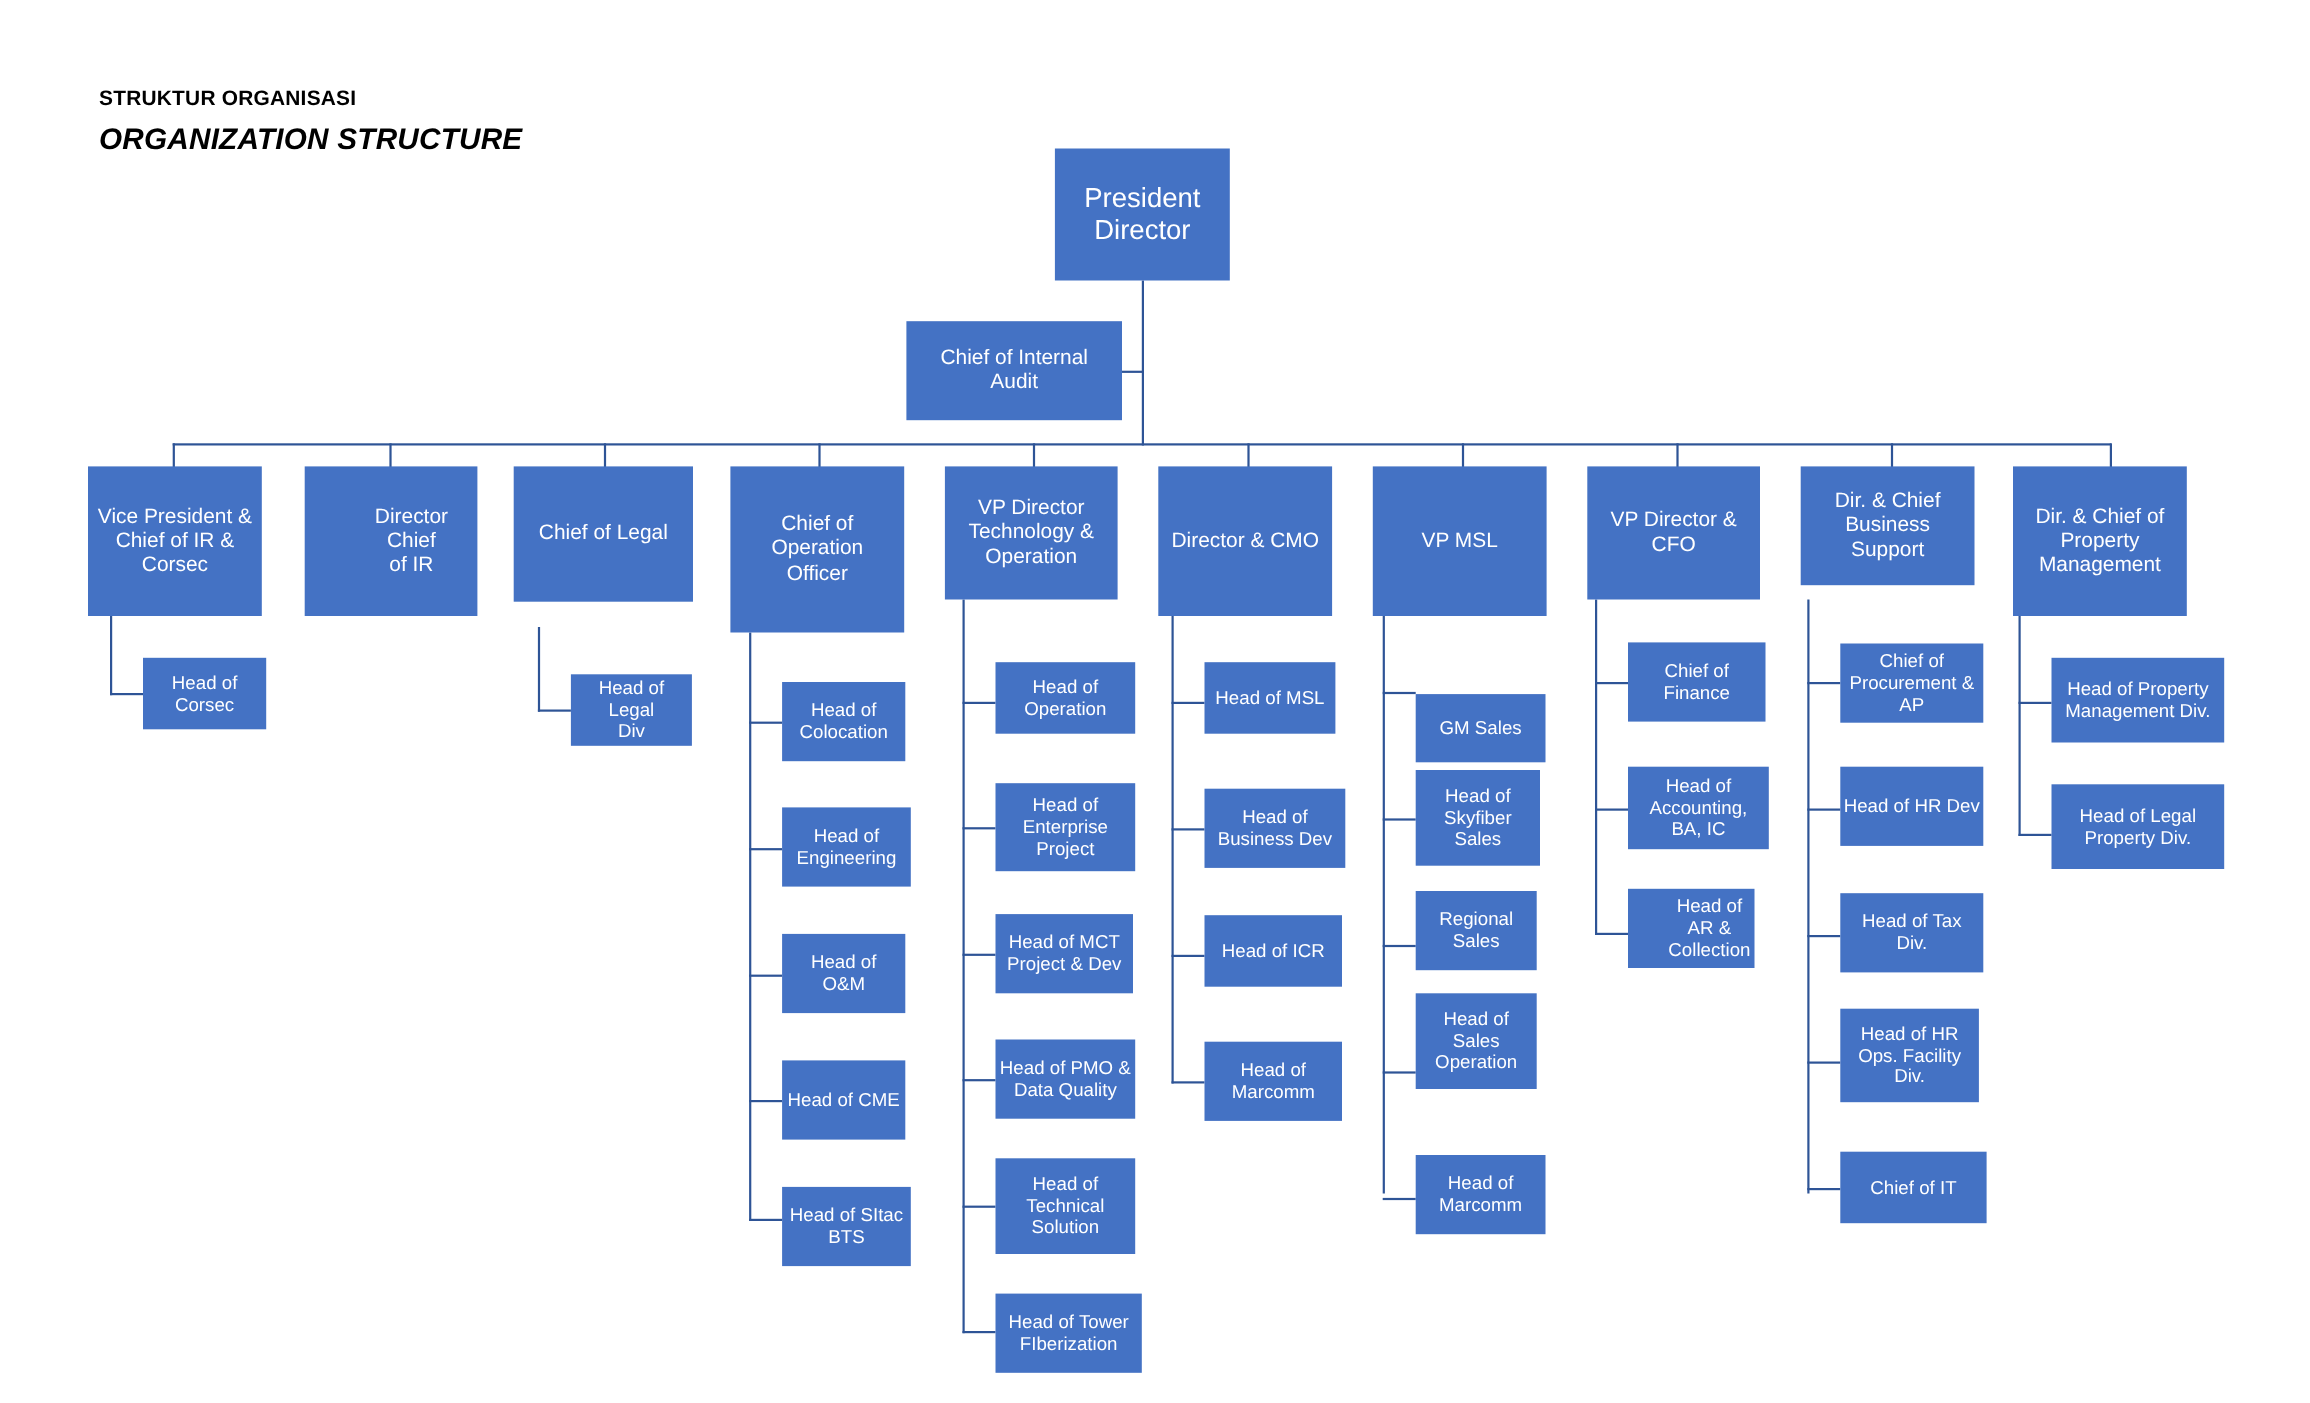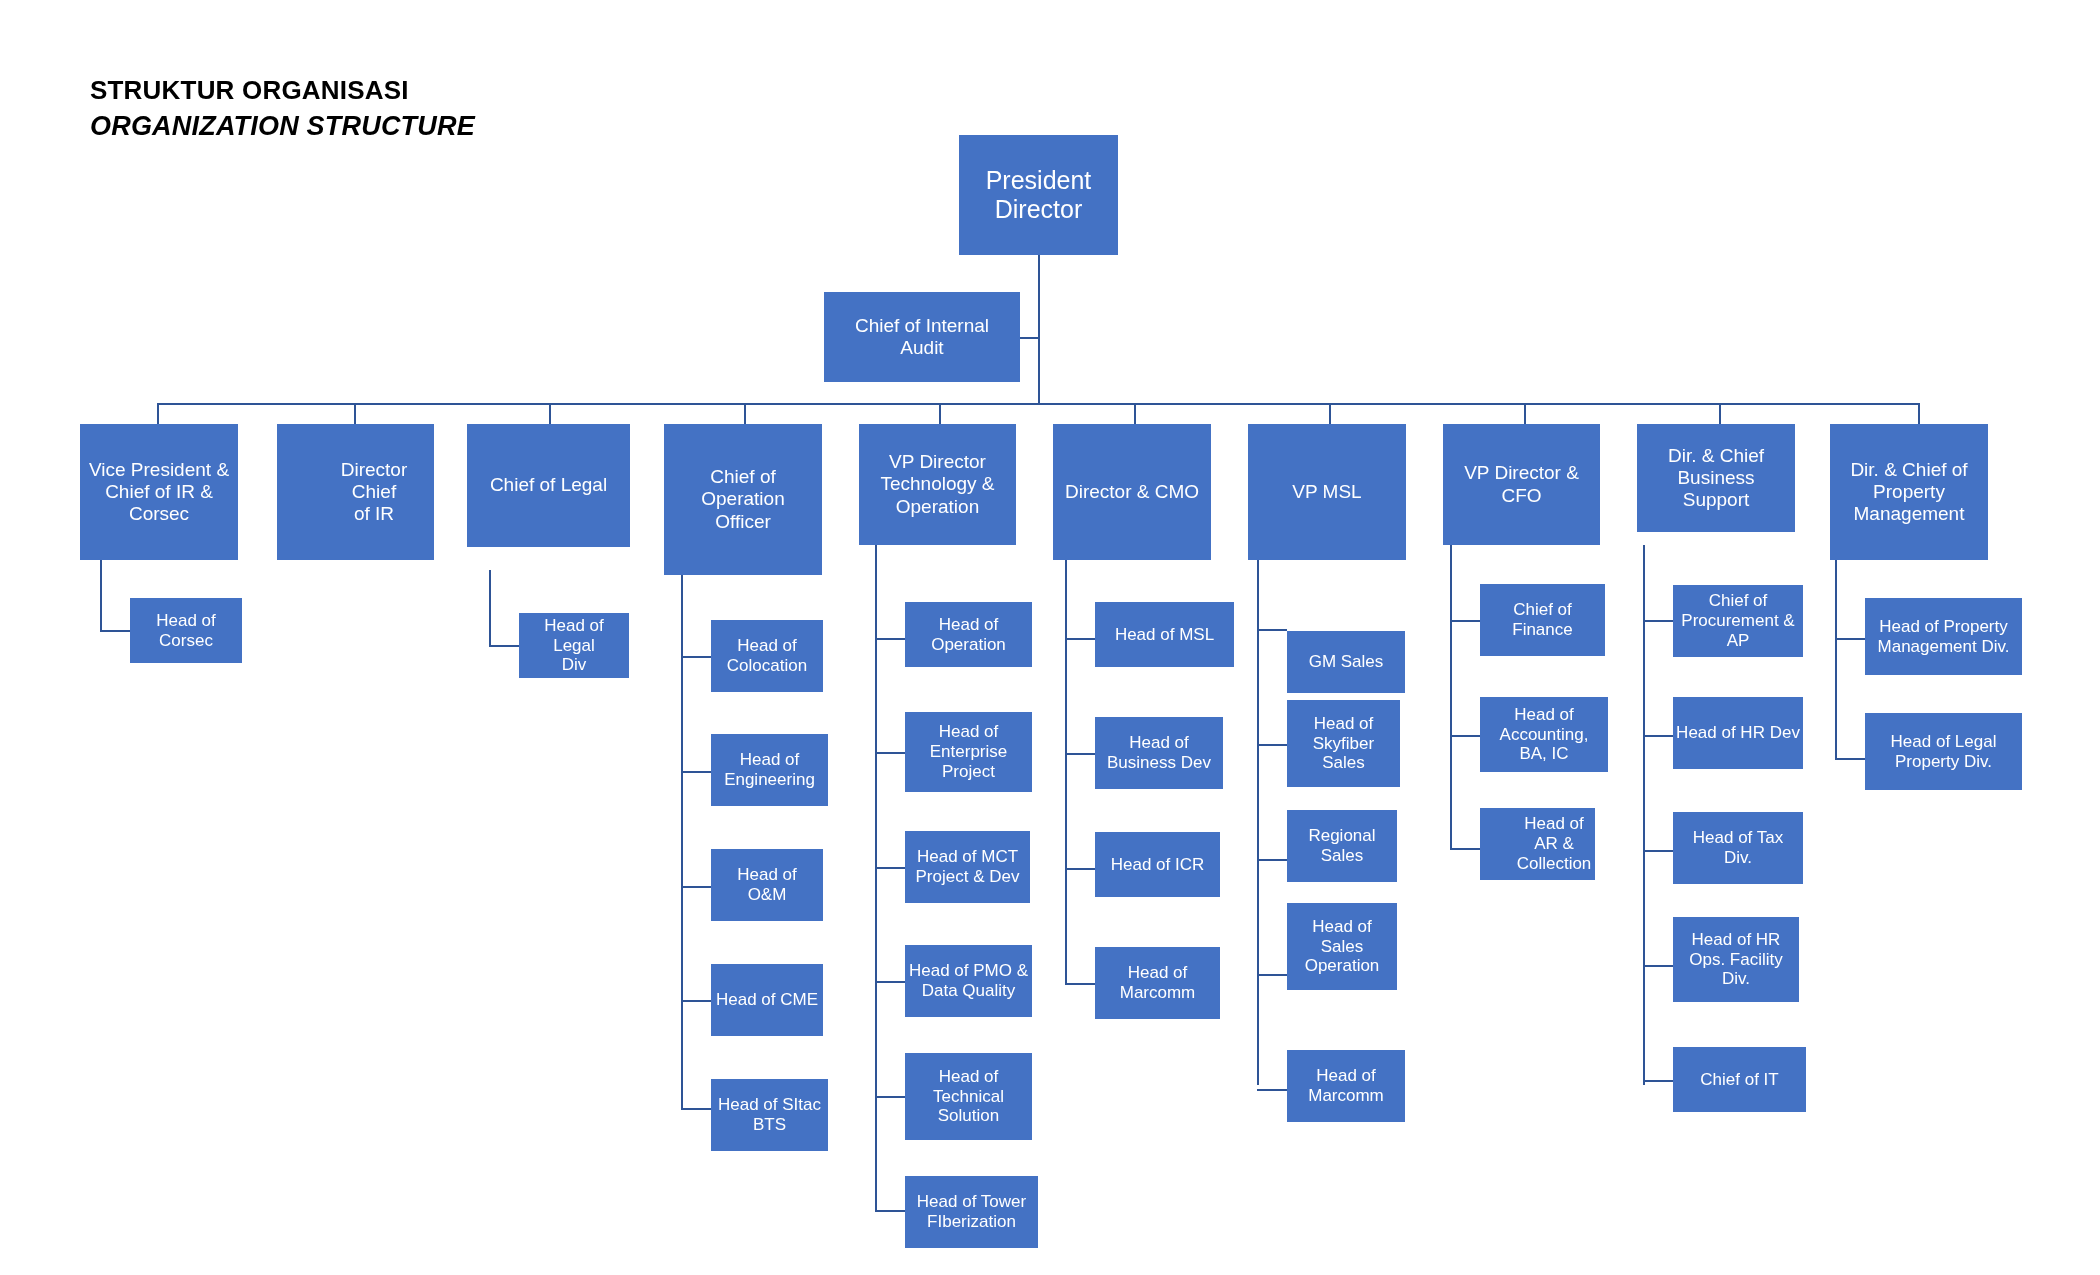--- a/index.html
+++ b/index.html
@@ -17,21 +17,21 @@
     background: #ffffff;
     overflow: hidden;
   }
   .title-block {
     position: absolute;
     left: 90px;
     top: 72px;
     color: #000000;
   }
   .title-line-1 {
-    font-size: 26px;
+    font-size: 19px;
     font-weight: bold;
     letter-spacing: 0.2px;
     line-height: 36px;
   }
   .title-line-2 {
     font-size: 27px;
     font-weight: bold;
     font-style: italic;
     letter-spacing: 0.2px;
     line-height: 36px;
@@ -191,21 +191,21 @@
   <div class="node lvl3" style="left:905px; top:831px; width:125px; height:72px;">Head of MCT
 Project &amp; Dev</div>
   <div class="node lvl3" style="left:905px; top:945px; width:127px; height:72px;">Head of PMO &amp;
 Data Quality</div>
   <div class="node lvl3" style="left:905px; top:1053px; width:127px; height:87px;">Head of
 Technical
 Solution</div>
   <div class="node lvl3" style="left:905px; top:1176px; width:133px; height:72px;">Head of Tower
 FIberization</div>
 
-  <div class="node lvl3" style="left:1095px; top:602px; width:139px; height:65px;">Head of MSL</div>
+  <div class="node lvl3" style="left:1095px; top:602px; width:119px; height:65px;">Head of MSL</div>
   <div class="node lvl3" style="left:1095px; top:717px; width:128px; height:72px;">Head of
 Business Dev</div>
   <div class="node lvl3" style="left:1095px; top:832px; width:125px; height:65px;">Head of ICR</div>
   <div class="node lvl3" style="left:1095px; top:947px; width:125px; height:72px;">Head of
 Marcomm</div>
 
   <div class="node lvl3" style="left:1287px; top:598px; width:118px; height:62px;margin-top:33px;">GM Sales</div>
   <div class="node lvl3" style="left:1287px; top:700px; width:113px; height:87px;">Head of
 Skyfiber
 Sales</div>

